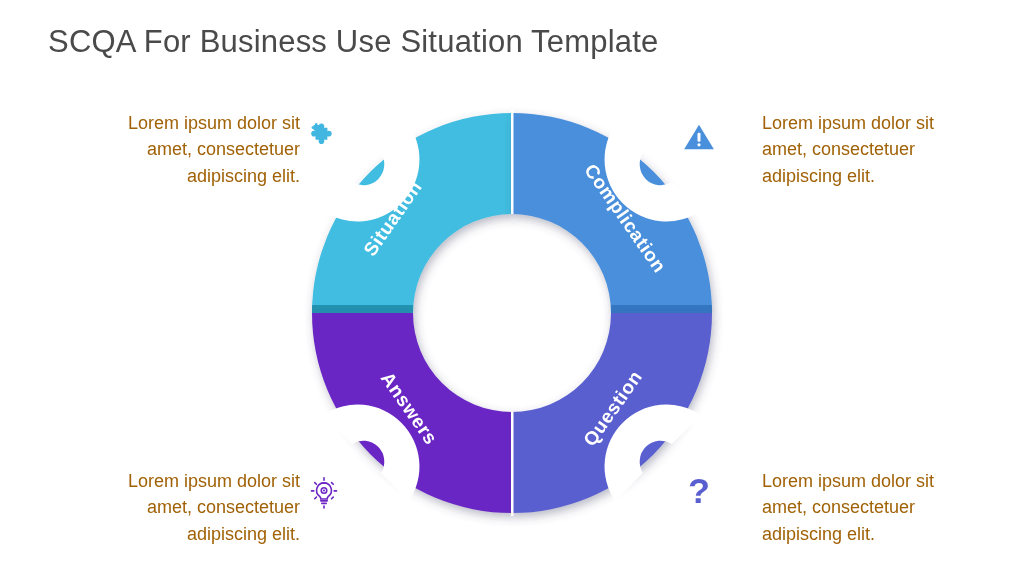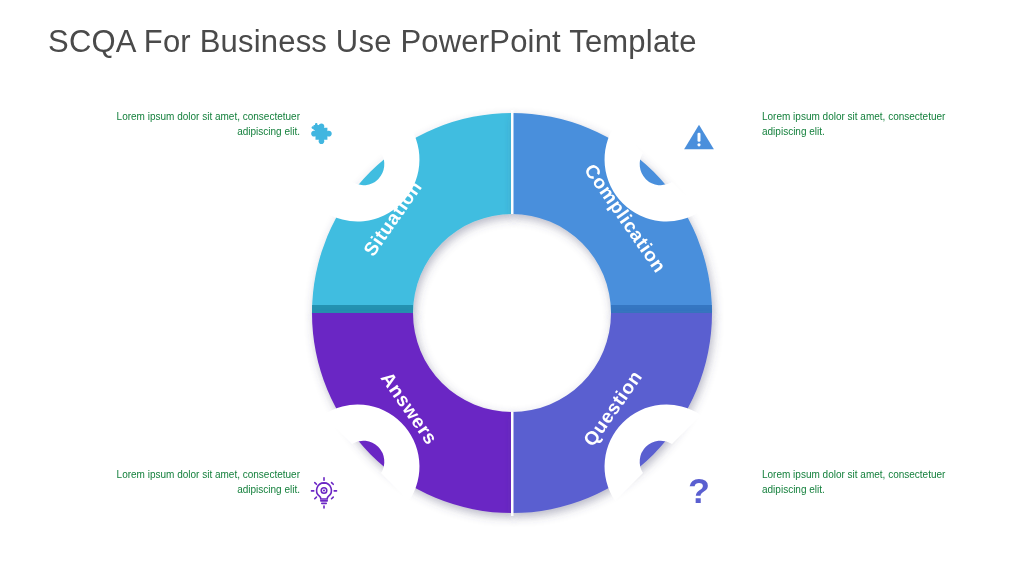--- a/index.html
+++ b/index.html
@@ -22,23 +22,23 @@
     font-weight: 400;
     color: #4a4a4a;
     letter-spacing: 0.2px;
     white-space: nowrap;
   }
 
   
   .caption {
     position: absolute;
     width: 208px;
-    font-size: 10px;
+    font-size: 18px;
     line-height: 1.46;
-    color: #15803d;
+    color: #a16207;
   }
   .caption.right-align { text-align: right; }
   .caption.left-align  { text-align: left; }
 
   .cap-tl { left: 92px;  top: 110px; }
   .cap-tr { left: 762px; top: 110px; }
   .cap-bl { left: 92px;  top: 468px; }
   .cap-br { left: 762px; top: 468px; }
 
   
@@ -67,21 +67,21 @@
     font-size: 19px;
     font-weight: bold;
     letter-spacing: 0.6px;
   }
 </style>
 </head>
 <body>
 
 <div class="slide">
 
-  <div class="slide-title">SCQA For Business Use PowerPoint Template</div>
+  <div class="slide-title">SCQA For Business Use Situation Template</div>
 
   <div class="donut-wrap">
     <svg width="1024" height="576" viewBox="0 0 1024 576" xmlns="http://www.w3.org/2000/svg">
       <defs>
         <filter id="segShadow" x="-30%" y="-30%" width="160%" height="160%">
           <feDropShadow dx="2" dy="4" stdDeviation="5" flood-color="#4a4a6a" flood-opacity="0.38"></feDropShadow>
         </filter>
 
         <clipPath id="clipTL">
           <rect x="232" y="33" width="280" height="280"></rect>

